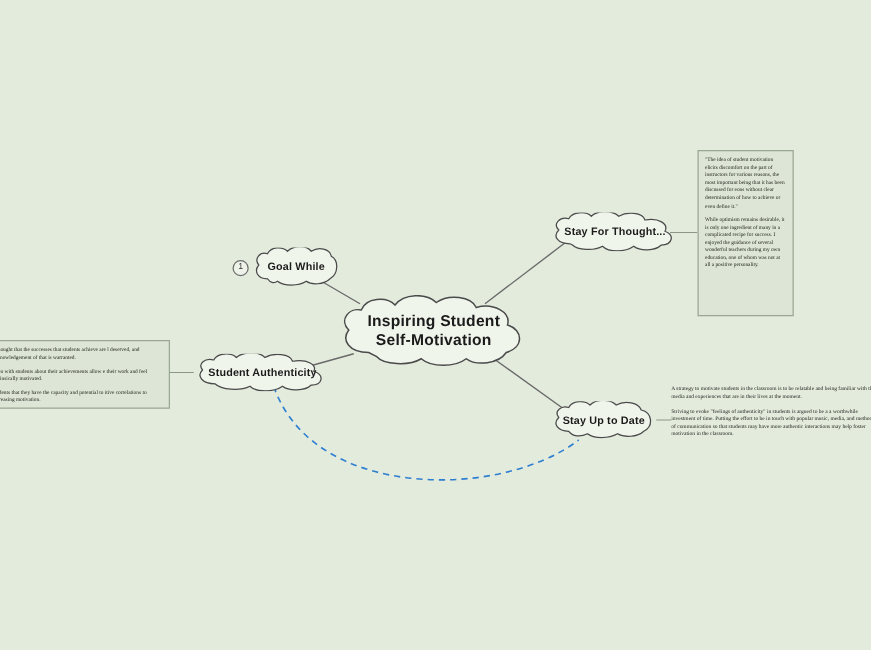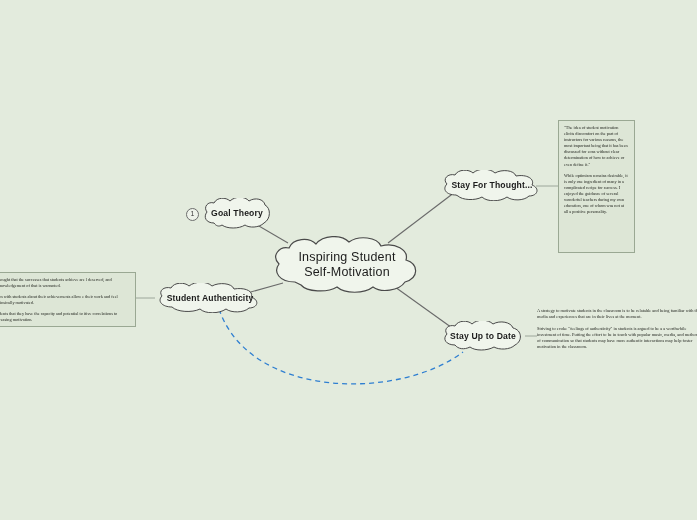--- a/index.html
+++ b/index.html
@@ -52,21 +52,21 @@
 
   
   #node-central {
     left: 269px;
     top: 236px;
     width: 156px;
     height: 58px;
   }
   #node-central .label {
     font-size: 12.5px;
-    font-weight: normal;
+    font-weight: bold;
     letter-spacing: .2px;
   }
 
   
   .branch .label {
     font-size: 8.6px;
     font-weight: bold;
     letter-spacing: .15px;
   }
   #node-food {
@@ -201,21 +201,21 @@
     </svg>
     <div class="label">Stay For Thought...</div>
   </div>
 
   <div class="cloud branch" id="node-goal">
     <svg class="cloud-svg" viewBox="0 0 70 31" preserveAspectRatio="none">
       <path d="M12,25 C4,25 1,19 5,14 C1,9 6,3 12,5 C15,-1 24,-1 28,3
                C33,-2 43,-2 47,3 C53,-1 62,1 63,7 C69,10 69,21 62,25
                C57,30 47,30 43,27 C37,31 25,31 20,27 C17,29 14,28 12,25 Z" fill="#f0f5ec" stroke="#4a4a4a" stroke-width="1"></path>
     </svg>
-    <div class="label">Goal Theory</div>
+    <div class="label">Goal While</div>
   </div>
   <div class="badge">1</div>
 
   <div class="cloud branch" id="node-auth">
     <svg class="cloud-svg" viewBox="0 0 110 30" preserveAspectRatio="none">
       <path d="M17,24 C7,24 2,18 7,13 C3,8 9,3 16,5 C19,-1 30,-1 34,3
                C40,-2 52,-2 57,3 C64,-1 77,0 79,6 C91,4 99,9 96,14
                C105,17 103,25 94,25 C89,30 76,30 71,26
                C64,31 50,31 45,26 C37,30 22,29 17,24 Z" fill="#f0f5ec" stroke="#4a4a4a" stroke-width="1"></path>
     </svg>

